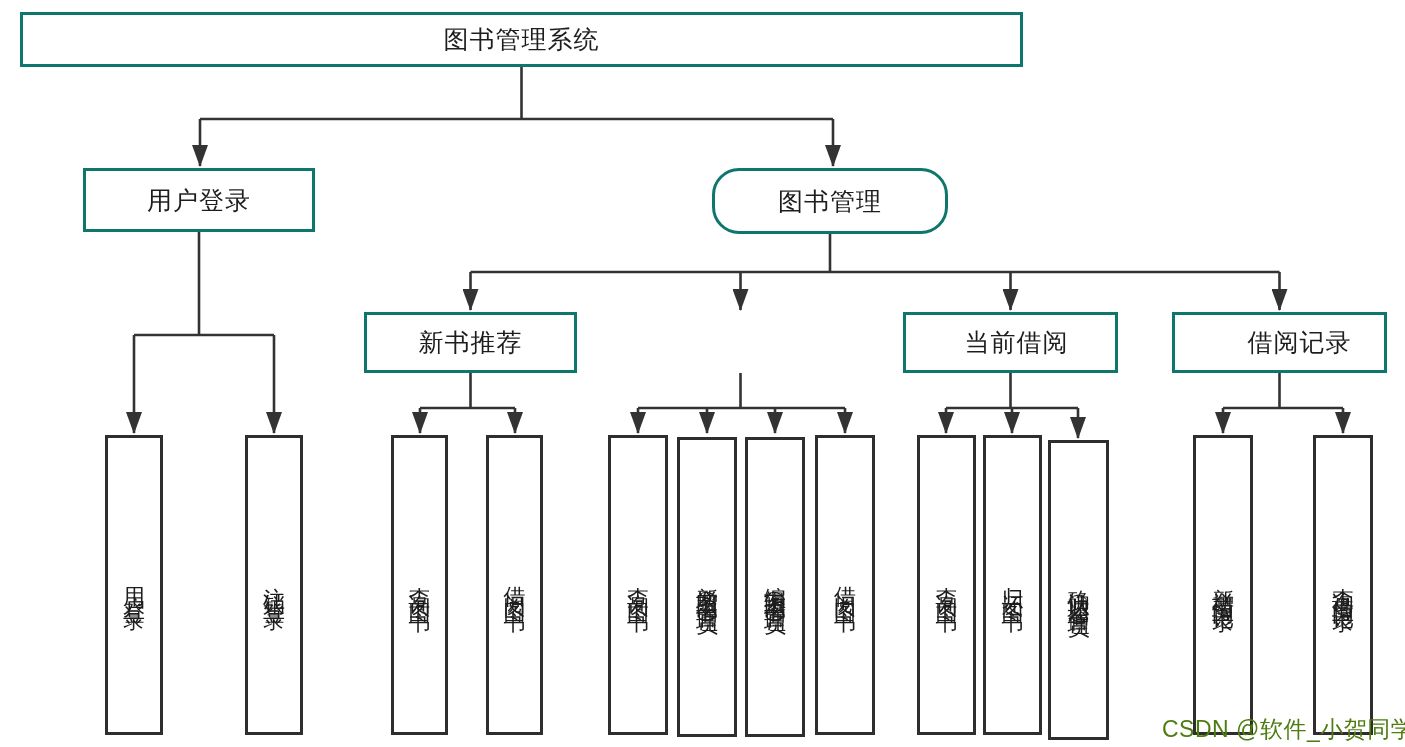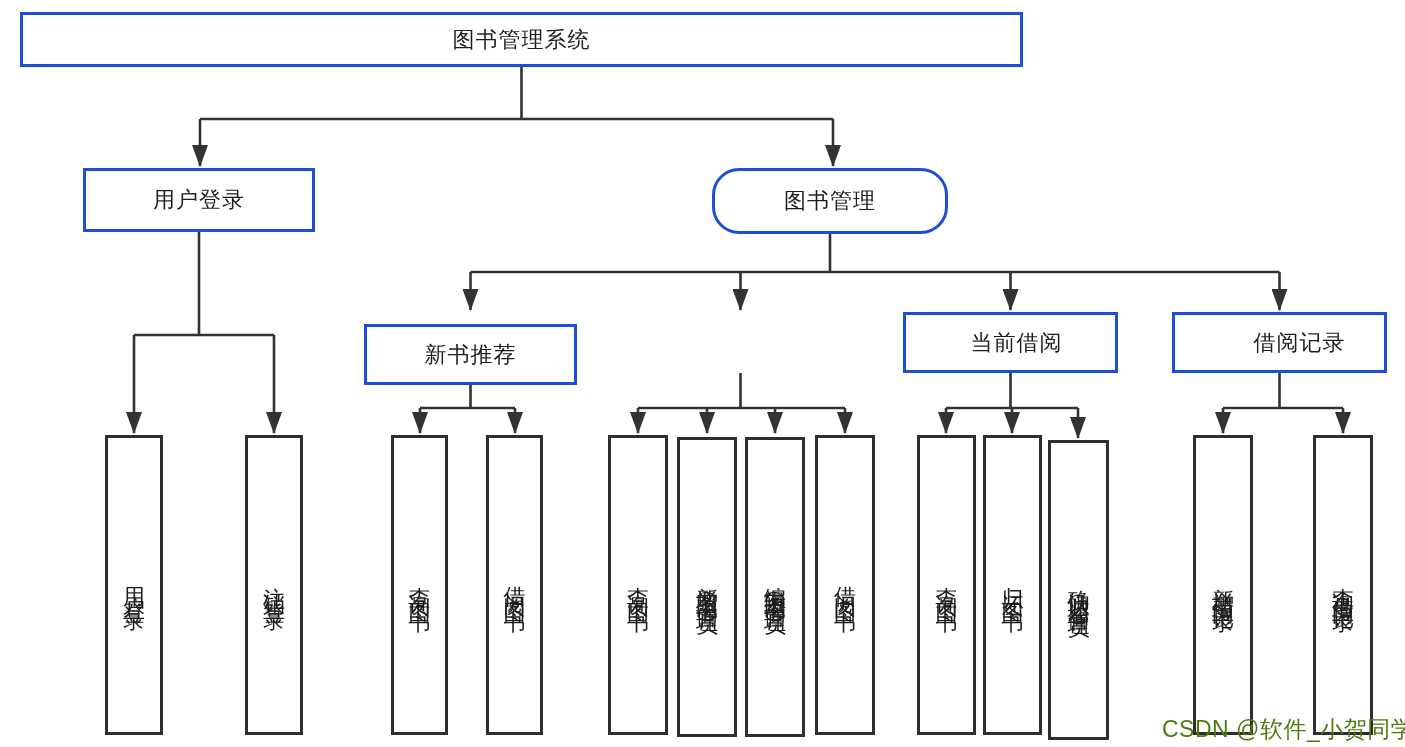--- a/index.html
+++ b/index.html
@@ -7,25 +7,25 @@
     position:relative;
     width:1405px;height:747px;
     background:#ffffff;
     font-family:"Liberation Sans","DejaVu Sans",sans-serif;
     overflow:hidden;
   }
   #connectors{position:absolute;left:0;top:0;z-index:1;}
   .box{
     position:absolute;
     box-sizing:border-box;
-    border:3px solid #1d4ed8;
+    border:3px solid #0f766e;
     background:#ffffff;
     display:flex;align-items:center;justify-content:center;
     color:#1d1d1d;
-    font-size:22px;
+    font-size:25px;
     letter-spacing:1px;
     z-index:2;
     font-family:Liberation Serif, serif;
   }
   .vbox{
     position:absolute;
     box-sizing:border-box;
     border:3px solid #2e2e2e;
     background:#ffffff;
     display:flex;align-items:center;justify-content:center;
@@ -106,21 +106,21 @@
       <path d="M1223,408 V433" marker-end="url(#arr)"></path>
       <path d="M1343,408 V433" marker-end="url(#arr)"></path>
     </g>
   </svg>
 
   <div class="box" style="left:20px;top:12px;width:1003px;height:55px;">图书管理系统</div>
 
   <div class="box" style="left:83px;top:168px;width:232px;height:64px;">用户登录</div>
   <div class="box" style="left:712px;top:168px;width:236px;height:66px;border-radius:27px;">图书管理</div>
 
-  <div class="box" style="left:364px;top:324px;width:213px;height:61px;">新书推荐</div>
+  <div class="box" style="left:364px;top:312px;width:213px;height:61px;">新书推荐</div>
   <div class="box" style="left:903px;top:312px;width:215px;height:61px;padding-left:12px;">当前借阅</div>
   <div class="box" style="left:1172px;top:312px;width:215px;height:61px;padding-left:40px;">借阅记录</div>
 
   <div class="vbox" style="left:105px;top:435px;width:58px;height:300px;">
     <span class="vtext">用户登录</span>
   </div>
   <div class="vbox" style="left:245px;top:435px;width:58px;height:300px;">
     <span class="vtext">注销登录</span>
   </div>
 

